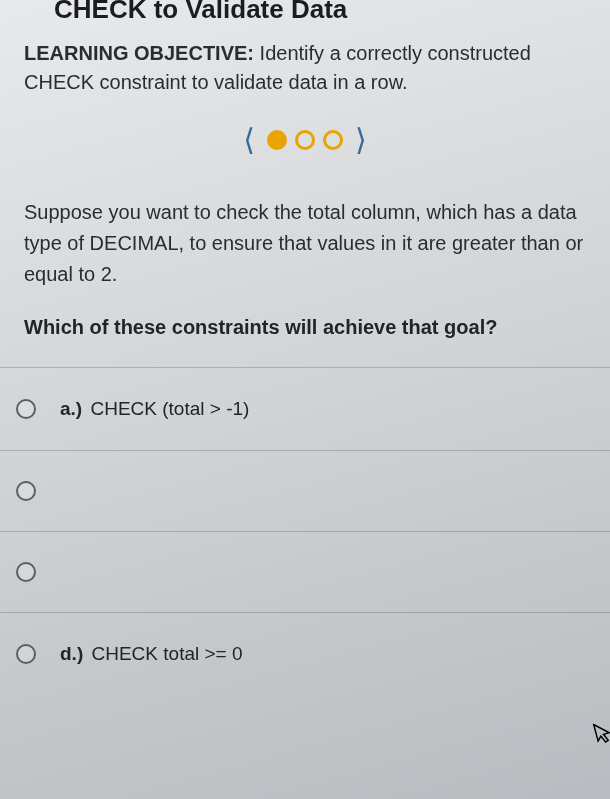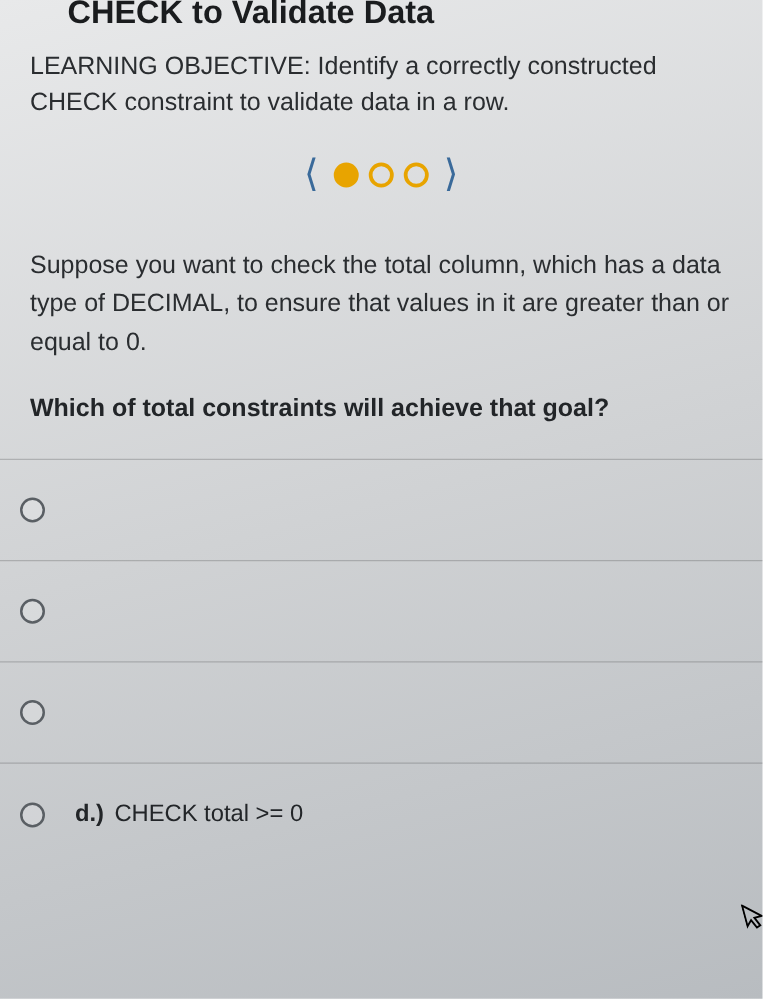--- a/index.html
+++ b/index.html
@@ -21,21 +21,21 @@
     margin-bottom: 14px;
     padding-left: 30px;
   }
   .objective {
     font-size: 20px;
     line-height: 1.45;
     color: #2a2d30;
     margin-bottom: 28px;
   }
   .objective .label {
-    font-weight: 400;
+    font-weight: 700;
   }
   .pager {
     display: flex;
     justify-content: center;
     align-items: center;
     gap: 8px;
     margin: 10px 0 42px 0;
   }
   .pager .chev {
     font-size: 30px;
@@ -120,28 +120,32 @@
   </p>
 
   <div class="pager">
     <span class="chev">⟨</span>
     <span class="dot filled"></span>
     <span class="dot"></span>
     <span class="dot"></span>
     <span class="chev">⟩</span>
   </div>
 
-  <p class="prompt">Suppose you want to check the total column, which has a data type of DECIMAL, to ensure that values in it are greater than or equal to 0.</p>
+  <p class="prompt">Suppose you want to check the total column, which has a data type of DECIMAL, to ensure that values in it are greater than or equal to 2.</p>
 
-  <p class="question">Which of total constraints will achieve that goal?</p>
+  <p class="question">Which of these constraints will achieve that goal?</p>
 </div>
 
 <div class="options">
   <div class="option">
     <span class="radio"></span>
+    <span class="opt-text">
+      <span class="letter">a.)</span>
+      <span>CHECK (total &gt; -1)</span>
+    </span>
   </div>
   <div class="option">
     <span class="radio"></span>
   </div>
   <div class="option">
     <span class="radio"></span>
   </div>
   <div class="option">
     <span class="radio"></span>
     <span class="opt-text">

